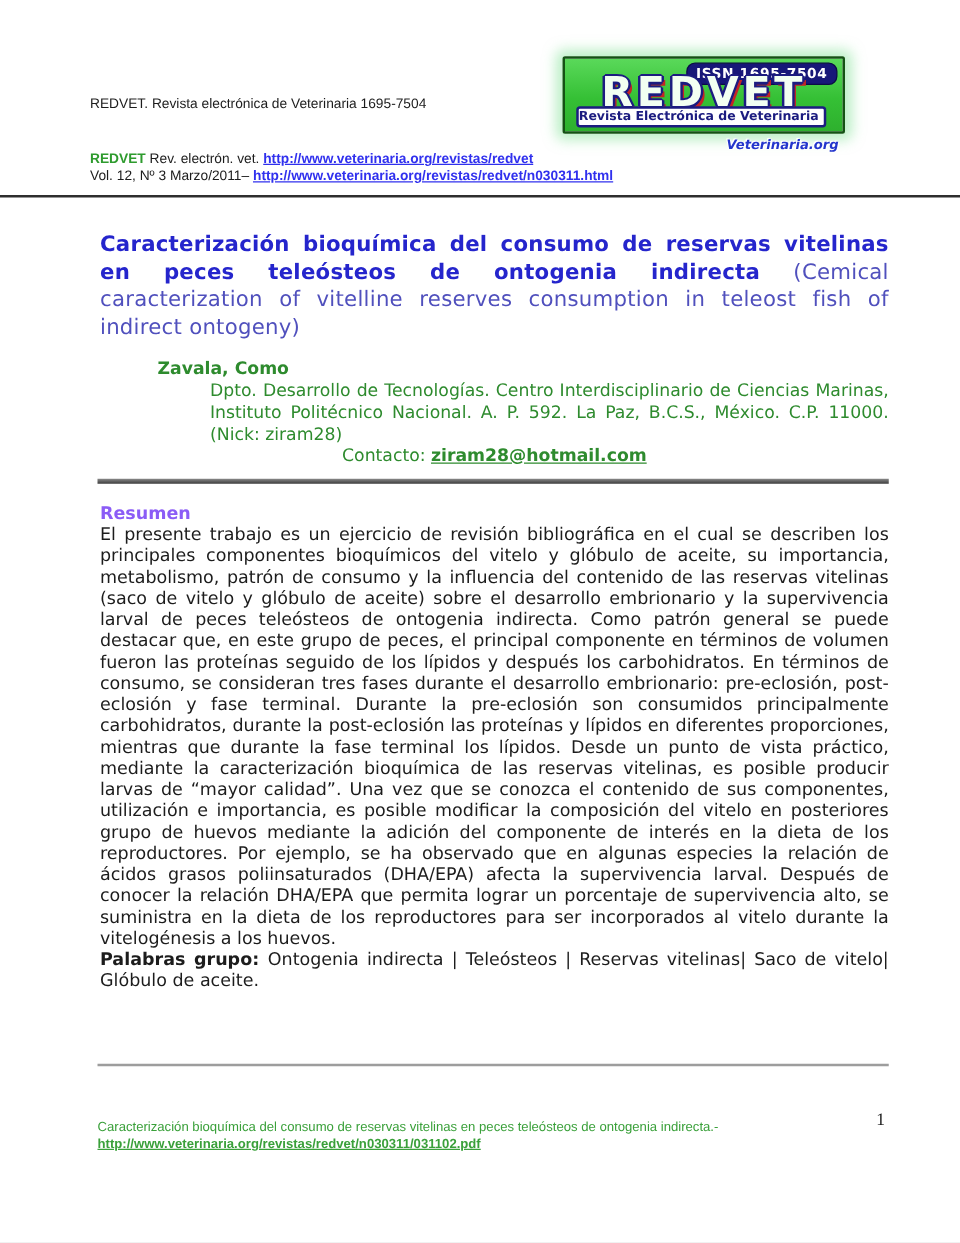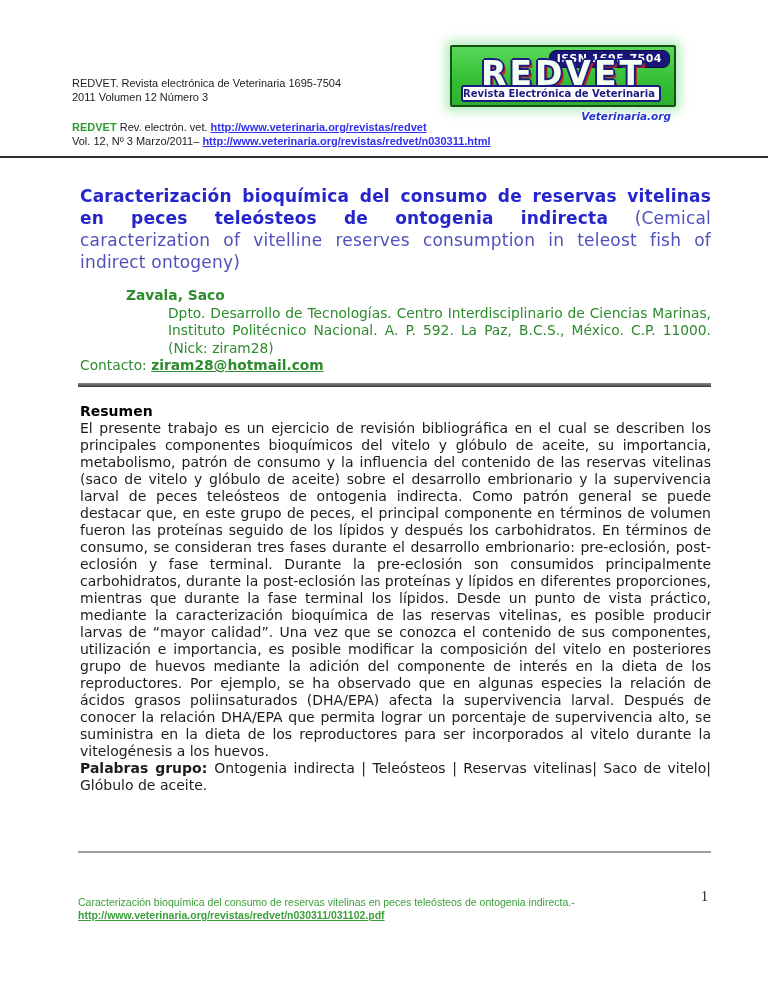--- a/index.html
+++ b/index.html
@@ -44,50 +44,49 @@
   .title{position:absolute;left:80px;right:57px;top:185px;margin:0;
     font-size:17px;line-height:22px;text-align:justify;letter-spacing:.2px;}
   .title-es{font-weight:bold;color:#2525cc;}
   .title-en{font-weight:normal;color:#5050bd;}
 
   
   .author{position:absolute;left:80px;right:57px;top:287px;color:#2e8b2e;
     font-size:13.8px;line-height:17.5px;}
   .author-name{margin:0 0 0 46px;font-weight:bold;}
   .affiliation{margin:0 0 0 88px;text-align:justify;}
-  .contact{margin:0;text-align:left;}
+  .contact{margin:0;text-align:center;}
   .contact a{color:#2e8b2e;text-decoration:underline;}
 
   .rule-thick{position:absolute;left:78px;right:57px;top:383px;height:4px;
     background:linear-gradient(180deg,#8a8a8a,#3c3c3c);}
 
   
   .abstract{position:absolute;left:80px;right:57px;top:403px;color:#1c1c1c;
     font-size:14px;line-height:17px;text-align:justify;}
-  .abstract h2{margin:0;font-size:14px;line-height:17px;font-weight:bold;color:#000000;}
+  .abstract h2{margin:0;font-size:14px;line-height:17px;font-weight:bold;color:#8b5cf6;}
   .abstract p{margin:0;}
   .kw-label{font-weight:bold;}
 
   .rule-thin{position:absolute;left:78px;right:57px;top:851px;height:2px;background:#9d9d9d;}
 
   
   .footer{position:absolute;left:78px;right:130px;top:896px;
     font-family:"Liberation Sans",sans-serif;font-size:10.5px;line-height:13px;color:#3aa03a;}
   .footer a{color:#3aa03a;text-decoration:underline;}
   .pageno{position:absolute;right:60px;top:889px;font-family:"Liberation Serif",serif;
     font-size:14px;color:#222;}
 </style>
 </head>
 <body>
 
 <div class="page">
 
   <div class="hdr-block1">
     <div>REDVET. Revista electrónica de Veterinaria 1695-7504</div>
-    <div>2011 Volumen 12 Número 3</div>
   </div>
 
   <div class="hdr-block2">
     <div><span class="hdr-green">REDVET</span><span> Rev. electrón. vet. </span><a class="hdr-link">http://www.veterinaria.org/revistas/redvet</a></div>
     <div><span>Vol. 12, Nº  3 Marzo/2011– </span><a class="hdr-link">http://www.veterinaria.org/revistas/redvet/n030311.html</a></div>
   </div>
 
   <div class="logo">
     <div class="logo-box">
       <div class="logo-issn">ISSN 1695-7504</div>
@@ -95,21 +94,21 @@
       <div class="logo-sub">Revista Electrónica de Veterinaria</div>
     </div>
     <div class="logo-site">Veterinaria.org</div>
   </div>
 
   <div class="hdr-rule"></div>
 
   <p class="title"><span class="title-es">Caracterización bioquímica del consumo de reservas vitelinas en peces teleósteos de ontogenia indirecta</span><span class="title-en"> (Cemical caracterization of vitelline reserves consumption in teleost fish of indirect ontogeny)</span></p>
 
   <div class="author">
-    <p class="author-name">Zavala, Saco</p>
+    <p class="author-name">Zavala, Como</p>
     <p class="affiliation">Dpto. Desarrollo de Tecnologías. Centro Interdisciplinario de Ciencias Marinas, Instituto Politécnico Nacional. A. P. 592. La Paz, B.C.S., México. C.P. 11000. (Nick: ziram28)</p>
     <p class="contact"><span>Contacto: </span><a>ziram28@hotmail.com</a></p>
   </div>
 
   <div class="rule-thick"></div>
 
   <div class="abstract">
     <h2>Resumen</h2>
     <p>El presente trabajo es un ejercicio de revisión bibliográfica en el cual se describen los principales componentes bioquímicos del vitelo y glóbulo de aceite, su importancia, metabolismo, patrón de consumo y la influencia del contenido de las reservas vitelinas (saco de vitelo y glóbulo de aceite) sobre el desarrollo embrionario y la supervivencia larval de peces teleósteos de ontogenia indirecta. Como patrón general se puede destacar que, en este grupo de peces, el principal componente en términos de volumen fueron las proteínas seguido de los lípidos y después los carbohidratos. En términos de consumo, se consideran tres fases durante el desarrollo embrionario: pre-eclosión, post-eclosión y fase terminal. Durante la pre-eclosión son consumidos principalmente carbohidratos, durante la post-eclosión las proteínas y lípidos en diferentes proporciones, mientras que durante la fase terminal los lípidos. Desde un punto de vista práctico, mediante la caracterización bioquímica de las reservas vitelinas, es posible producir larvas de “mayor calidad”. Una vez que se conozca el contenido de sus componentes, utilización e importancia, es posible modificar la composición del vitelo en posteriores grupo de huevos mediante la adición del componente de interés en la dieta de los reproductores. Por ejemplo, se ha observado que en algunas especies la relación de ácidos grasos poliinsaturados (DHA/EPA) afecta la supervivencia larval. Después de conocer la relación DHA/EPA que permita lograr un porcentaje de supervivencia alto, se suministra en la dieta de los reproductores para ser incorporados al vitelo durante la vitelogénesis a los huevos.</p>
     <p><span class="kw-label">Palabras grupo: </span><span>Ontogenia indirecta | Teleósteos | Reservas vitelinas| Saco de vitelo| Glóbulo de aceite.</span></p>

